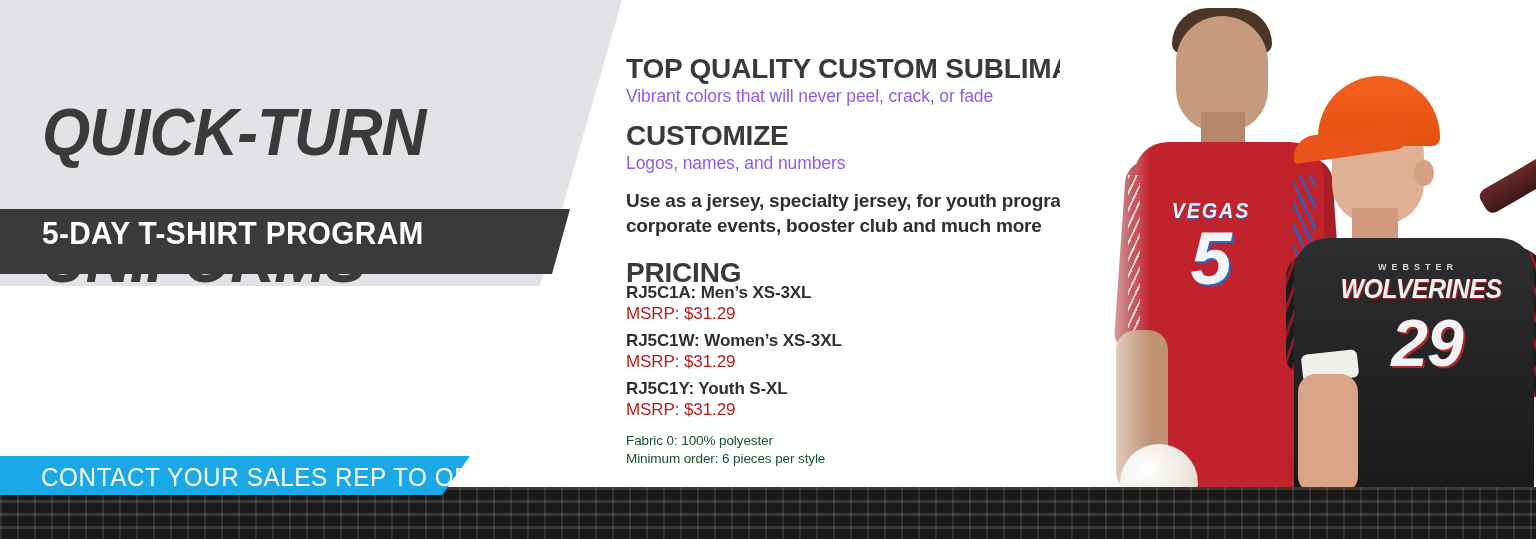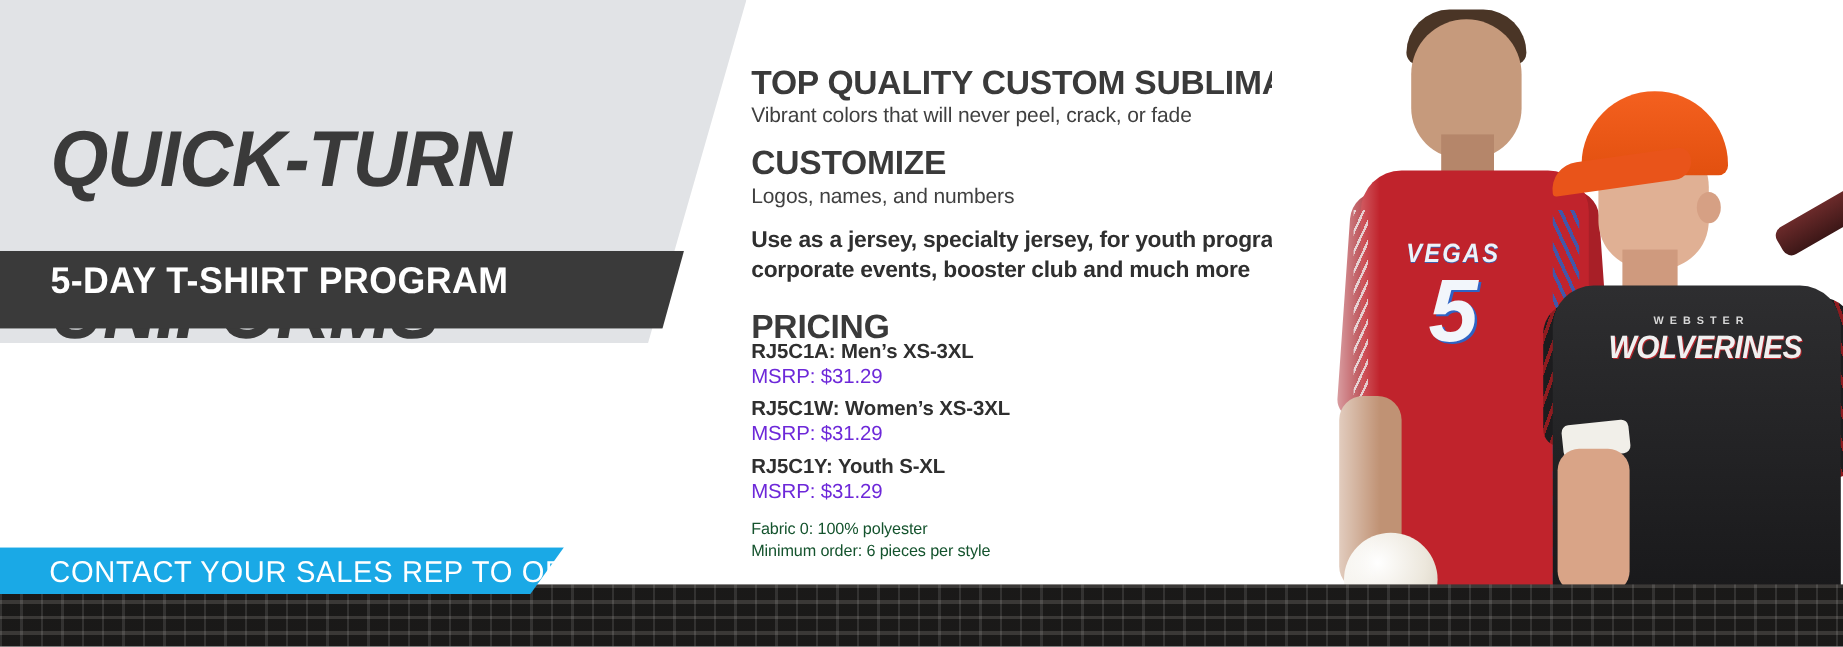--- a/index.html
+++ b/index.html
@@ -135,21 +135,21 @@
   .c-h1 {
     position:absolute; left:0;
     color:#3a3a3a;
     font-size:28px;
     font-weight:bold;
     letter-spacing:-0.2px;
     white-space:nowrap;
   }
   .c-sub {
     position:absolute; left:0;
-    color:#404040;
+    color:#8b5cf6;
     font-size:17.5px;
     letter-spacing:-0.1px;
     white-space:nowrap;
   }
   .c-bold-para {
     position:absolute; left:0;
     width:530px;
     color:#2f2f2f;
     font-size:19px;
     font-weight:bold;
@@ -167,21 +167,21 @@
   .price-code {
     position:absolute; left:0;
     color:#2f2f2f;
     font-size:17px;
     font-weight:bold;
     letter-spacing:-0.1px;
     white-space:nowrap;
   }
   .price-msrp {
     position:absolute; left:0;
-    color:#6d28d9;
+    color:#b91c1c;
     font-size:17px;
     letter-spacing:-0.1px;
     white-space:nowrap;
   }
   #pc0 { top:283px; } #pm0 { top:304px; }
   #pc1 { top:331px; } #pm1 { top:352px; }
   #pc2 { top:379px; } #pm2 { top:400px; }
 
   .fineprint {
     position:absolute; left:0;
@@ -417,20 +417,21 @@
       <div class="a2-head"></div>
       <div class="a2-ear"></div>
       <div class="a2-cap"></div>
       <div class="a2-brim"></div>
       <div class="a2-neck"></div>
       <div class="a2-shoulderL"></div>
       <div class="a2-shoulderR"></div>
       <div class="a2-torso"></div>
       <div class="a2-team-small">WEBSTER</div>
       <div class="a2-team">WOLVERINES</div>
+      <div class="a2-number">29</div>
       <div class="a2-armband"></div>
       <div class="a2-armL"></div>
     </div>
 
     <div class="photo-fade-left"></div>
   </div>
 
   <div class="dark-band"></div>
 
   <div class="cta"></div>

